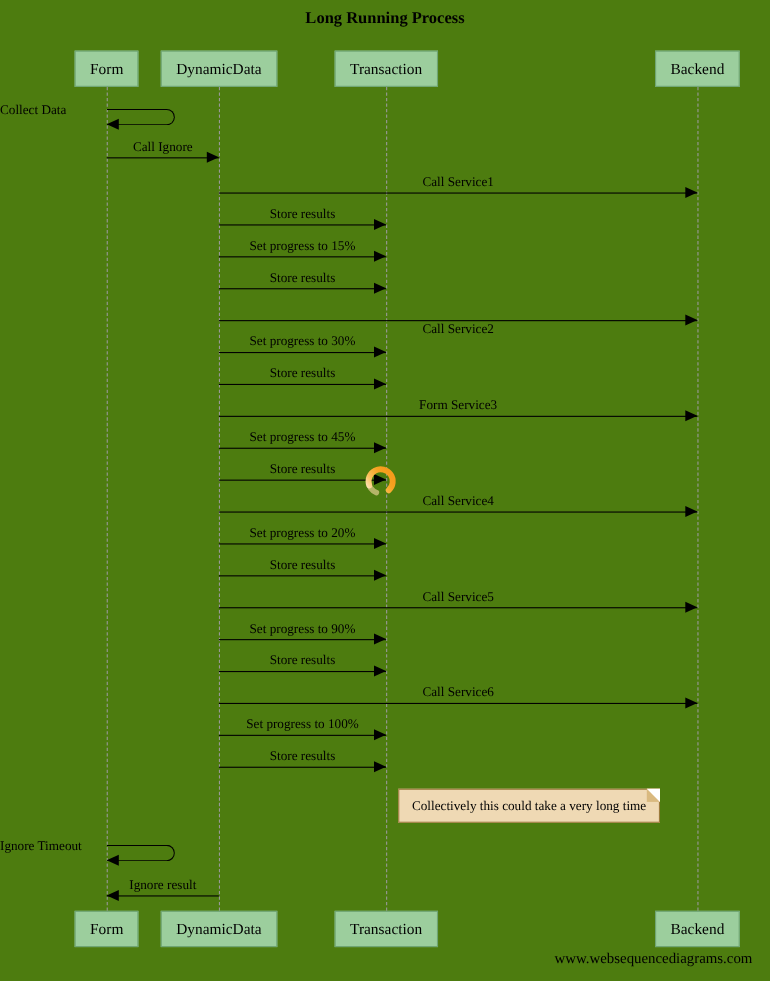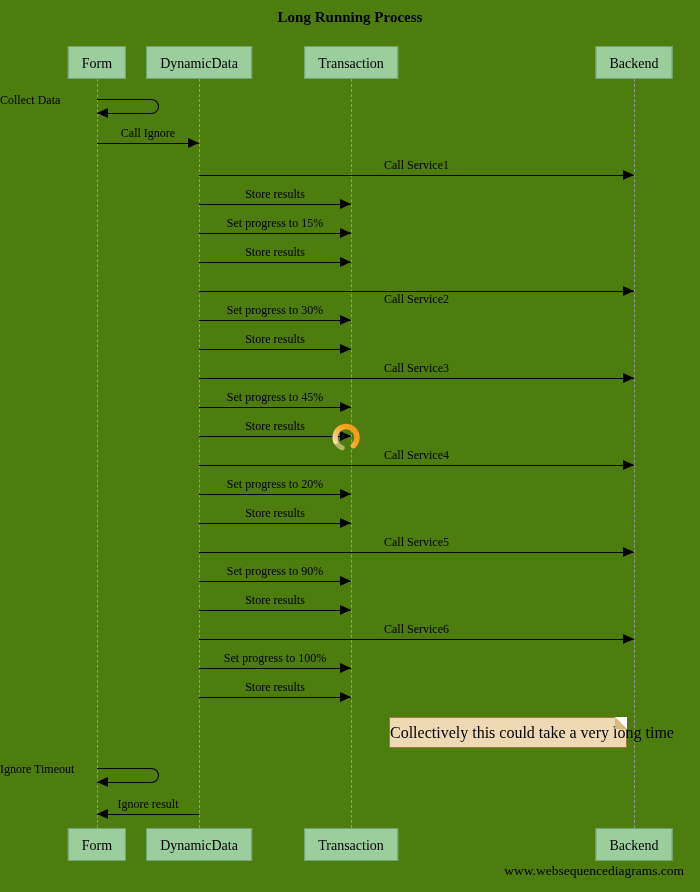--- a/index.html
+++ b/index.html
@@ -41,21 +41,21 @@
     position:absolute;left:0;text-align:left;font-size:12px;
     height:15px;line-height:15px;white-space:nowrap;
   }
   .self-loop{
     position:absolute;width:62px;height:15px;box-sizing:border-box;
     border:1.4px solid #000;border-left:none;border-radius:0 9px 9px 0;
   }
   .note{
     position:absolute;left:362px;top:717px;width:238px;height:31px;
     box-sizing:border-box;background:#EFD9B4;border:1px solid #9C7A3C;
-    font-size:16px;text-align:center;line-height:29px;white-space:nowrap;margin-left:27px;
+    font-size:12px;text-align:center;line-height:29px;white-space:nowrap;
   }
   .note-fold{
     position:absolute;top:-1px;right:-1px;width:0;height:0;
     border-style:solid;border-width:0 12px 12px 0;
     border-color:#ffffff #ffffff #D9B97F #D9B97F;
   }
   .watermark{
     position:absolute;right:16px;top:863px;font-size:13.5px;text-align:right;
   }
   .spinner{position:absolute;left:329px;top:421px;}
@@ -100,21 +100,21 @@
       <div class="arrow-right" style="left: 623px; top: 286.3px;"></div>
       <div class="msg-label" style="left: 296.5px; top: 292px;">Call Service2</div>
       <div class="msg-line" style="left: 199px; width: 152px; top: 320.3px;"></div>
       <div class="arrow-right" style="left: 340px; top: 315.3px;"></div>
       <div class="msg-label" style="left: 155px; top: 303px;">Set progress to 30%</div>
       <div class="msg-line" style="left: 199px; width: 152px; top: 349.3px;"></div>
       <div class="arrow-right" style="left: 340px; top: 344.3px;"></div>
       <div class="msg-label" style="left: 155px; top: 332px;">Store results</div>
       <div class="msg-line" style="left: 199px; width: 435px; top: 378.3px;"></div>
       <div class="arrow-right" style="left: 623px; top: 373.3px;"></div>
-      <div class="msg-label" style="left: 296.5px; top: 361px;">Call Service3</div>
+      <div class="msg-label" style="left: 296.5px; top: 361px;">Form Service3</div>
       <div class="msg-line" style="left: 199px; width: 152px; top: 407.3px;"></div>
       <div class="arrow-right" style="left: 340px; top: 402.3px;"></div>
       <div class="msg-label" style="left: 155px; top: 390px;">Set progress to 45%</div>
       <div class="msg-line" style="left: 199px; width: 152px; top: 436.3px;"></div>
       <div class="arrow-right" style="left: 340px; top: 431.3px;"></div>
       <div class="msg-label" style="left: 155px; top: 419px;">Store results</div>
       <div class="msg-line" style="left: 199px; width: 435px; top: 465.3px;"></div>
       <div class="arrow-right" style="left: 623px; top: 460.3px;"></div>
       <div class="msg-label" style="left: 296.5px; top: 448px;">Call Service4</div>
       <div class="msg-line" style="left: 199px; width: 152px; top: 494.3px;"></div>

